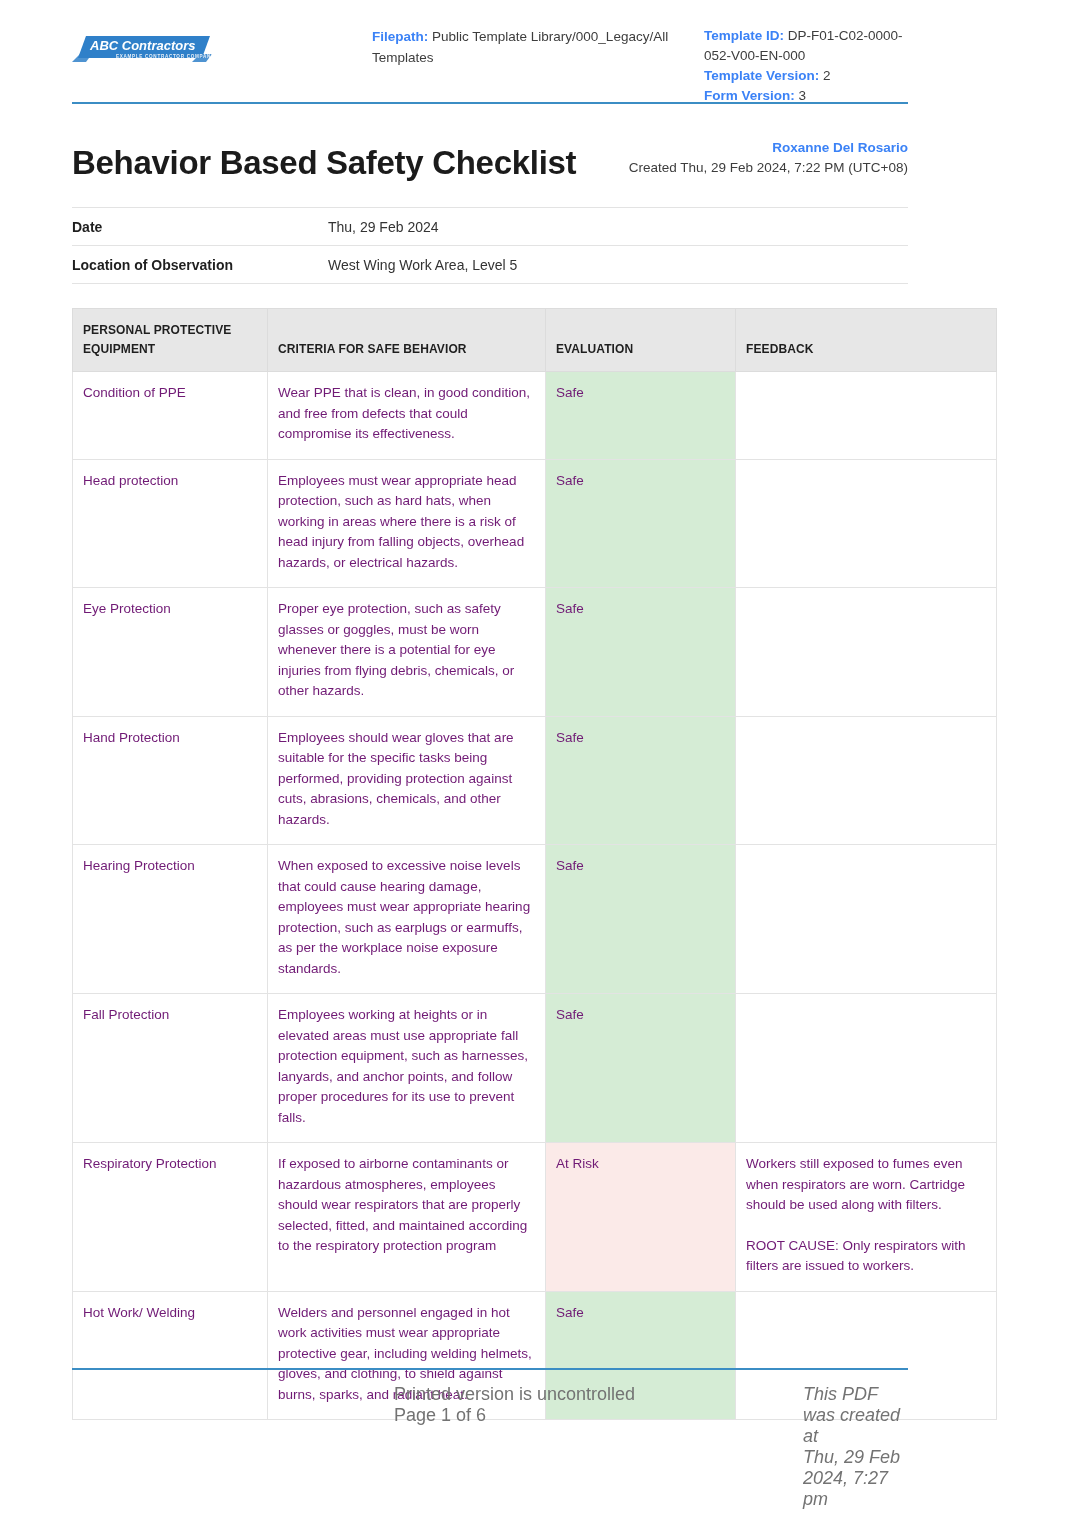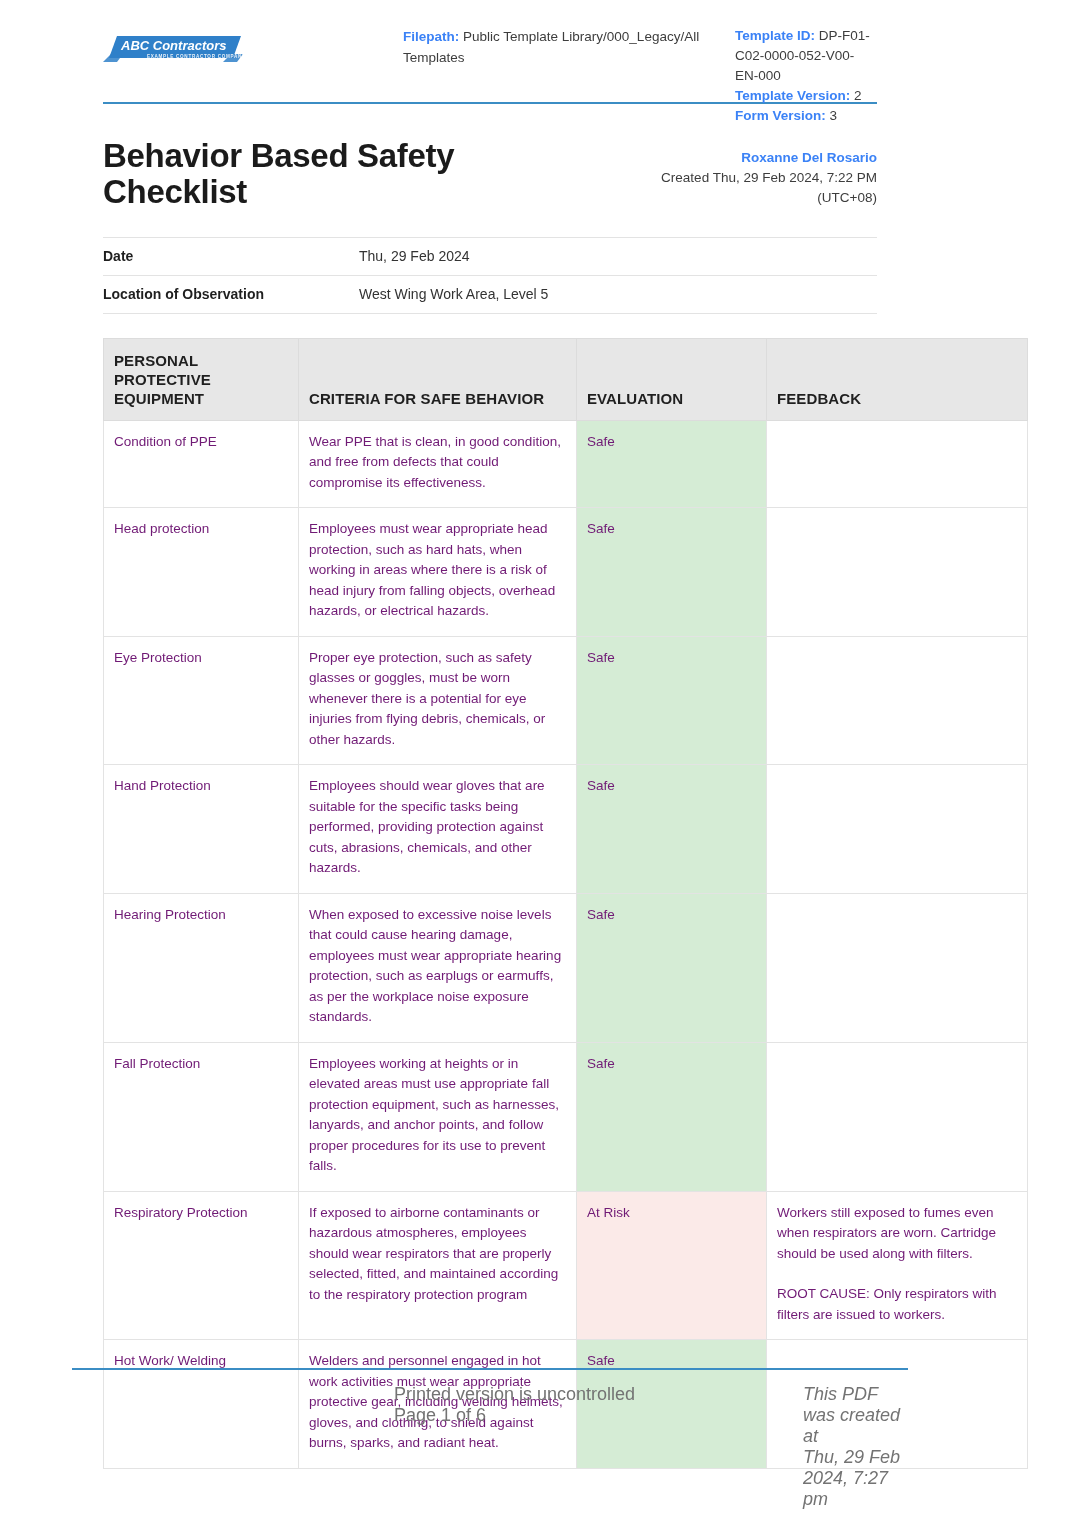--- a/index.html
+++ b/index.html
@@ -14,21 +14,21 @@
     color: #222222;
     -webkit-font-smoothing: antialiased;
     position: relative;
     overflow: hidden;
   }
   .page {
     position: relative;
     width: 980px;
     height: 1536px;
     box-sizing: border-box;
-    padding: 0 103px;
+    padding: 0 72px;
   }
 
   
   .doc-header {
     display: flex;
     align-items: flex-start;
     padding-top: 22px;
     height: 70px;
   }
   .logo-wrap {
@@ -114,21 +114,21 @@
   
   table.checklist {
     margin-top: 24px;
     border-collapse: collapse;
     width: 924px;
     table-layout: fixed;
     font-size: 13.5px;
   }
   table.checklist th {
     background: #e7e7e7;
-    font-size: 15px;
+    font-size: 12px;
     font-weight: bold;
     color: #1f1f1f;
     text-align: left;
     vertical-align: bottom;
     padding: 12px 10px 12px 10px;
     border: 1px solid #dcdcdc;
     letter-spacing: 0.1px;
     line-height: 19px;
     height: 38px;
   }

